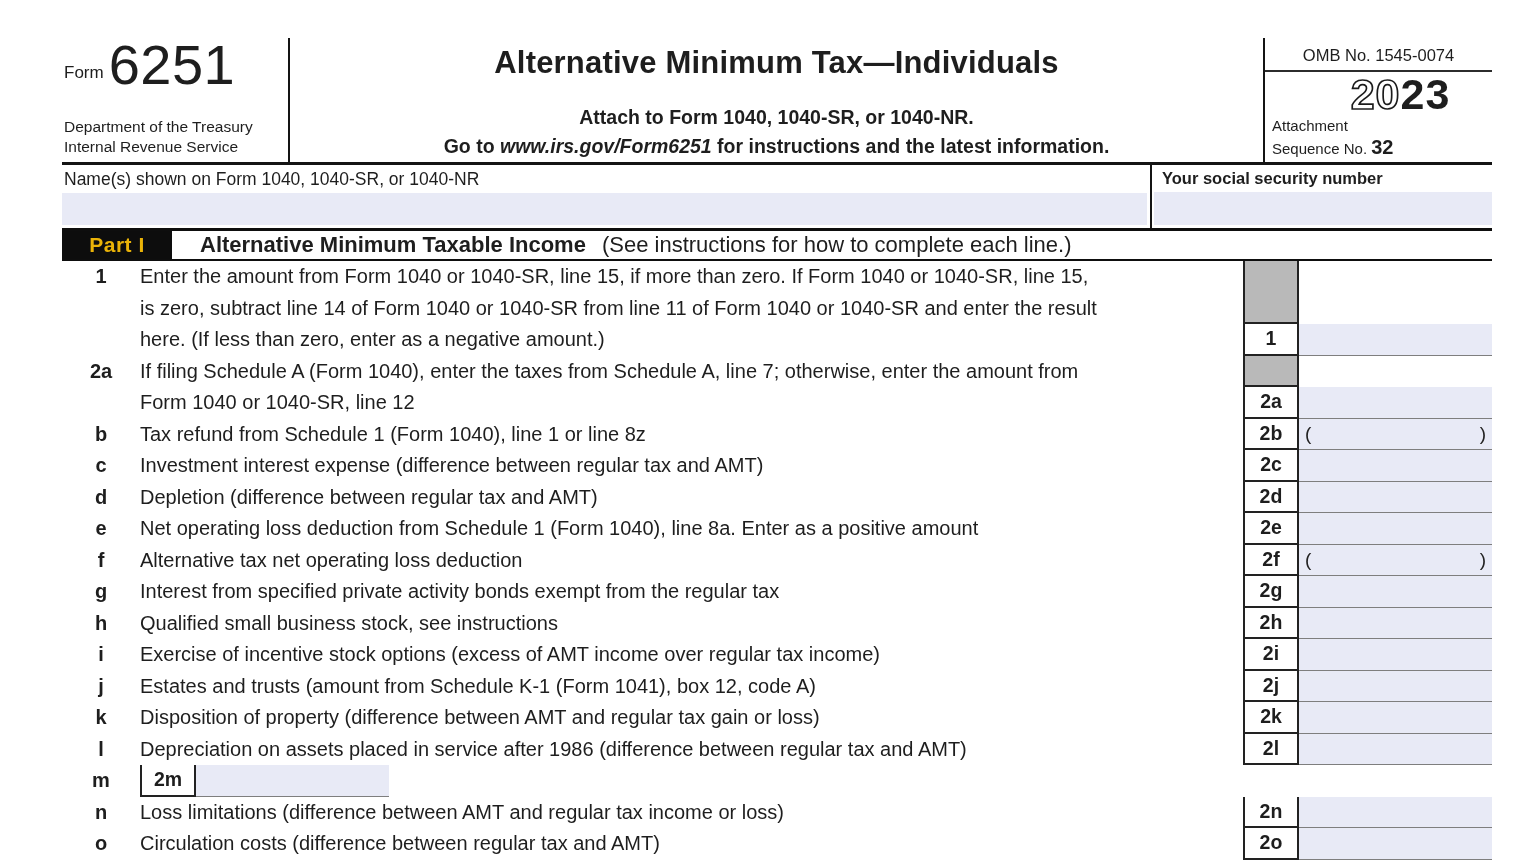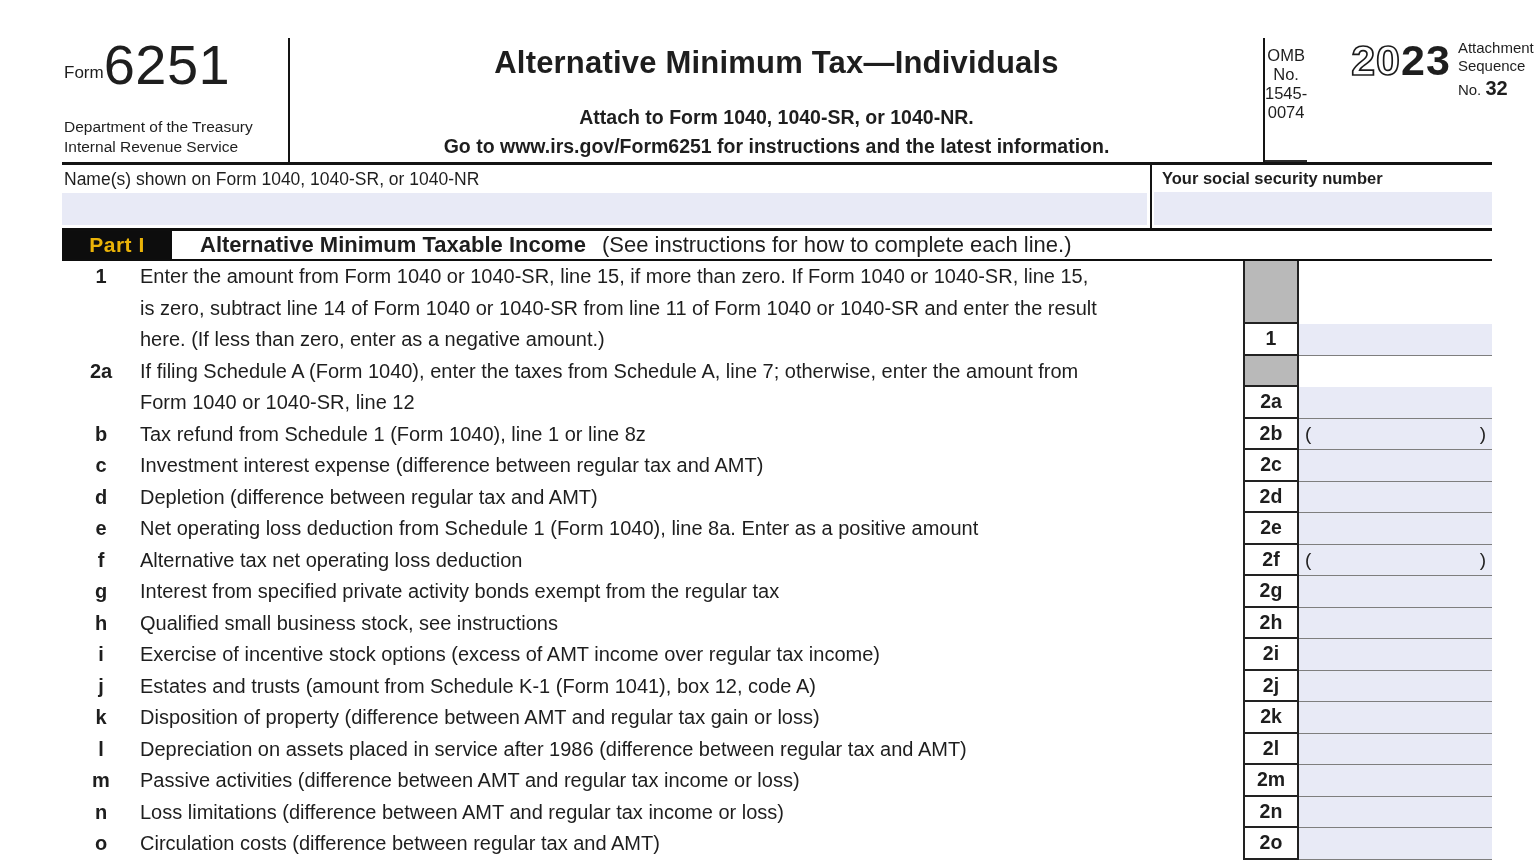--- a/index.html
+++ b/index.html
@@ -10,30 +10,30 @@
   }
   *{box-sizing:border-box;margin:0;padding:0;}
   html,body{width:1536px;height:864px;overflow:hidden;background:#fff;}
   body{font-family:"Liberation Sans","DejaVu Sans",sans-serif;color:var(--ink);}
   .page{position:relative;width:1536px;height:864px;background:#fff;}
   .form-wrap{position:absolute;left:62px;top:38px;width:1430px;}
 
   
   .hdr{display:flex;height:127px;border-bottom:3px solid var(--rule);}
   .hdr-left{width:228px;border-right:2.5px solid var(--rule);position:relative;padding-left:2px;}
-  .form-no{display:flex;align-items:flex-end;margin-top:4px;}
+  .form-no{display:flex;align-items:flex-end;gap:5px;margin-top:4px;}
   .form-word{font-size:17px;padding-bottom:5px;}
   .form-num{font-size:56px;font-weight:400;line-height:0.82;letter-spacing:0.5px;}
   .agency{position:absolute;left:2px;bottom:5px;font-size:15.5px;line-height:1.28;}
   .hdr-center{flex:1;text-align:center;}
   .main-title{font-size:31px;font-weight:700;margin-top:7px;letter-spacing:0.2px;}
   .attach{font-size:19.5px;font-weight:700;margin-top:25px;}
   .goto{font-size:19.5px;font-weight:700;margin-top:6px;}
-  .goto .url{text-align:center;}
-  .hdr-right{width:229px;border-left:2.5px solid var(--rule);display:flex;flex-direction:row;}
+  .goto .url{font-style:italic;text-align:center;}
+  .hdr-right{width:229px;border-left:2.5px solid var(--rule);display:flex;flex-direction:column;}
   .omb{font-size:16.5px;text-align:center;padding:8px 0 5px;border-bottom:2px solid #2c2c2c;}
   .year{text-align:center;font-size:43px;font-weight:700;line-height:1.0;margin-top:1px;letter-spacing:1px;margin-left:44px;}
   .year-outline{color:#fff;-webkit-text-stroke:1.7px #1a1a1a;}
   .attach-seq{padding-left:7px;font-size:15px;line-height:1.22;margin-top:1px;}
   .seq-no{font-size:20px;font-weight:700;}
 
   
   .name-row{display:flex;height:63px;}
   .name-cell{flex:1;position:relative;}
   .name-label{font-size:17.5px;padding-top:4px;padding-left:2px;}
@@ -344,26 +344,20 @@
           </div>
           <div class="col-right">
             <div class="sub value">
               <div class="box">2l</div>
               <div class="amount"></div>
             </div>
           </div>
         </div>
         <div class="item">
           <div class="col-num">m</div>
-          <div class="col-text">
-            <div class="text-line last">
-              <span>Passive activities (difference between AMT and regular tax income or loss)</span>
-              <div class="leader"></div>
-            </div>
-          </div>
           <div class="col-right">
             <div class="sub value">
               <div class="box">2m</div>
               <div class="amount"></div>
             </div>
           </div>
         </div>
         <div class="item">
           <div class="col-num">n</div>
           <div class="col-text">

